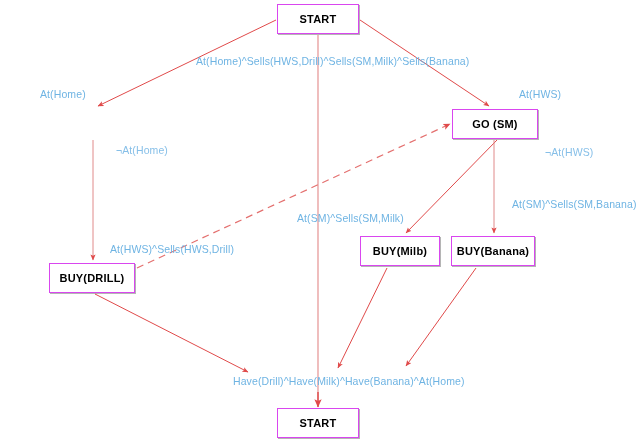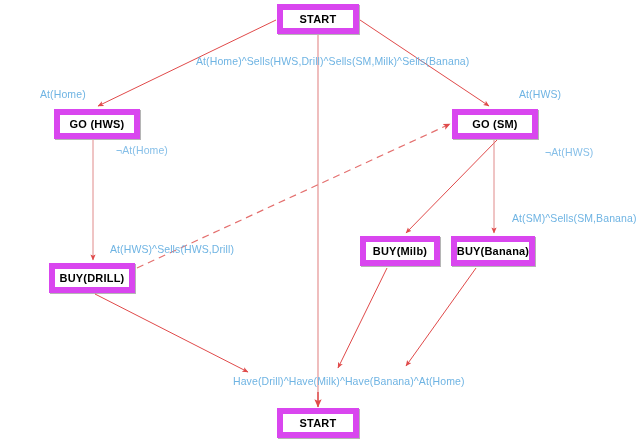--- a/index.html
+++ b/index.html
@@ -21,21 +21,21 @@
     position: absolute;
     left: 0;
     top: 0;
     width: 640px;
     height: 444px;
   }
   .node {
     position: absolute;
     box-sizing: border-box;
     background: #ffffff;
-    border: 6px solid #d946ef;
+    border: 1px solid #d946ef;
     box-shadow: 1px 1px 0 rgba(120,120,120,0.55);
     display: flex;
     align-items: center;
     justify-content: center;
     font-family: "Liberation Sans", sans-serif;
     font-weight: bold;
     font-size: 11px;
     color: #000000;
     letter-spacing: 0.2px;
     z-index: 3;
@@ -88,23 +88,20 @@
 
     <line x1="476" y1="268" x2="406" y2="366" stroke="#e04a4a" stroke-width="1" marker-end="url(#ah)"></line>
 
     <line x1="318" y1="392" x2="318" y2="407" stroke="#e04a4a" stroke-width="1.4" marker-end="url(#ah)"></line>
   </svg>
 
   <div class="node" style="left:277px; top:4px; width:82px; height:30px;">
     <span>START</span>
   </div>
 
-  <div class="node" style="left:54px; top:109px; width:86px; height:30px;">
-    <span>GO (HWS)</span>
-  </div>
 
   <div class="node" style="left:452px; top:109px; width:86px; height:30px;">
     <span>GO (SM)</span>
   </div>
 
   <div class="node" style="left:360px; top:236px; width:80px; height:30px;">
     <span>BUY(Milb)</span>
   </div>
 
   <div class="node" style="left:49px; top:263px; width:86px; height:30px;">
@@ -122,20 +119,21 @@
   <div class="label" style="left:196px; top:55px;">At(Home)^Sells(HWS,Drill)^Sells(SM,Milk)^Sells(Banana)</div>
 
   <div class="label" style="left:40px; top:88px;">At(Home)</div>
 
   <div class="label" style="left:519px; top:88px;">At(HWS)</div>
 
   <div class="label neg" style="left:104px; top:144px;margin-left:12px;">¬At(Home)</div>
 
   <div class="label neg" style="left:524px; top:146px;margin-left:21px;">¬At(HWS)</div>
 
+  <div class="label" style="left:297px; top:212px;">At(SM)^Sells(SM,Milk)</div>
 
-  <div class="label" style="left:512px; top:212px;">At(SM)^Sells(SM,Banana)</div>
+  <div class="label" style="left:512px; top:198px;">At(SM)^Sells(SM,Banana)</div>
 
   <div class="label" style="left:110px; top:243px;">At(HWS)^Sells(HWS,Drill)</div>
 
   <div class="label" style="left:233px; top:375px;">Have(Drill)^Have(Milk)^Have(Banana)^At(Home)</div>
 
 </div>
 
 </body></html>

